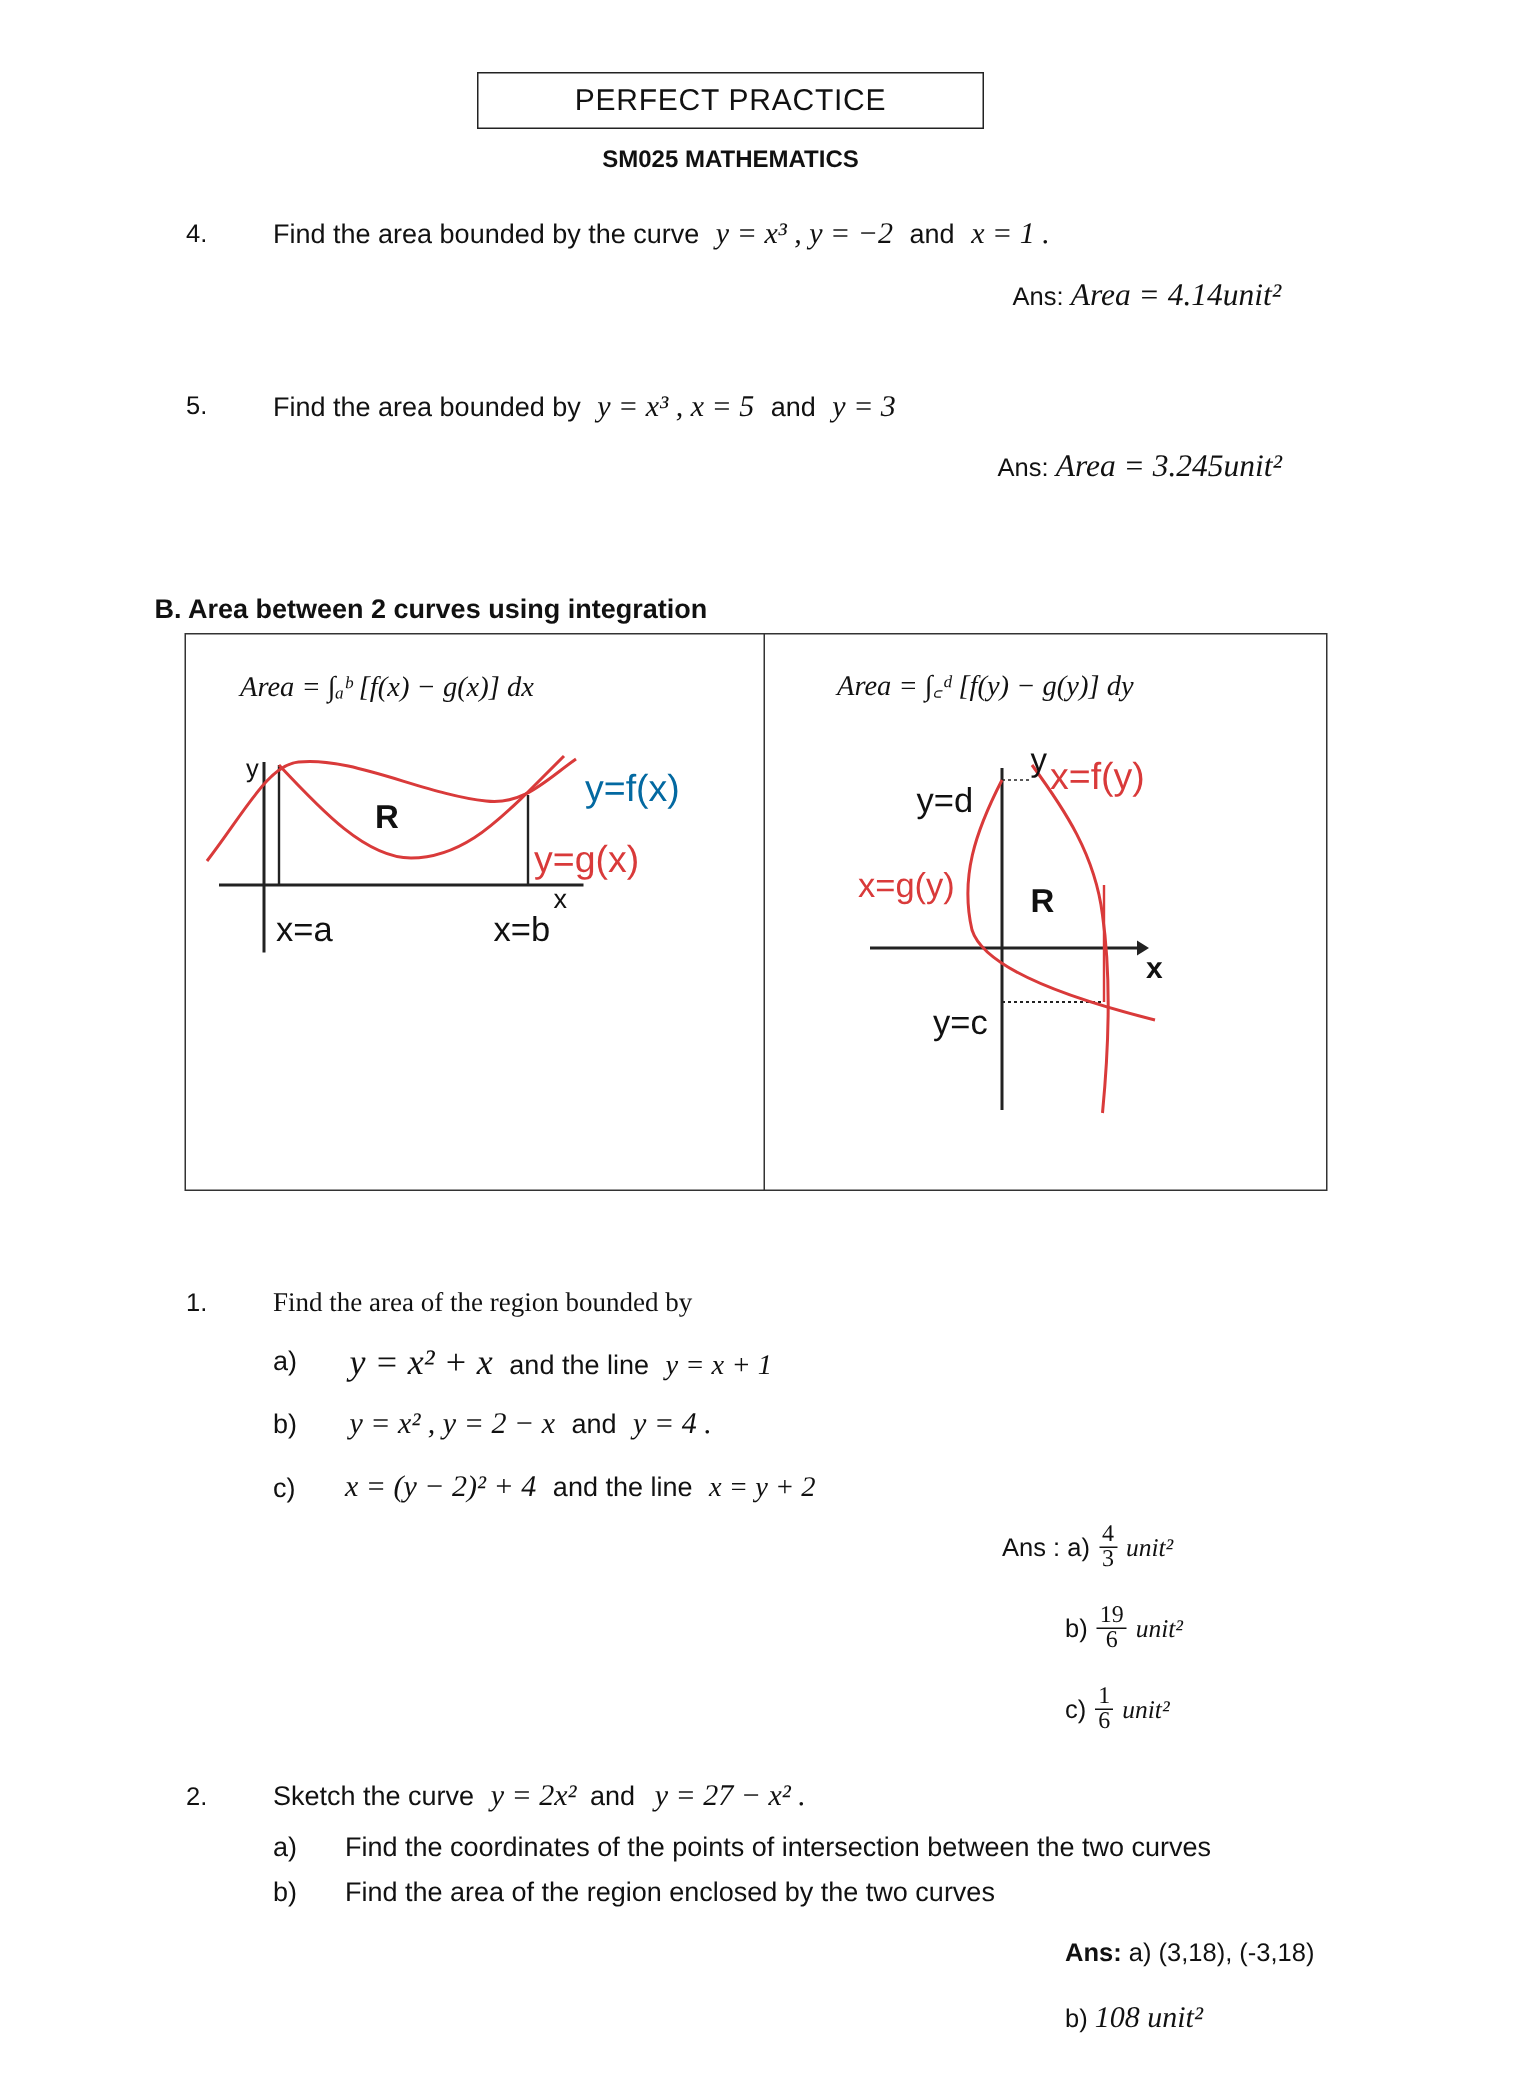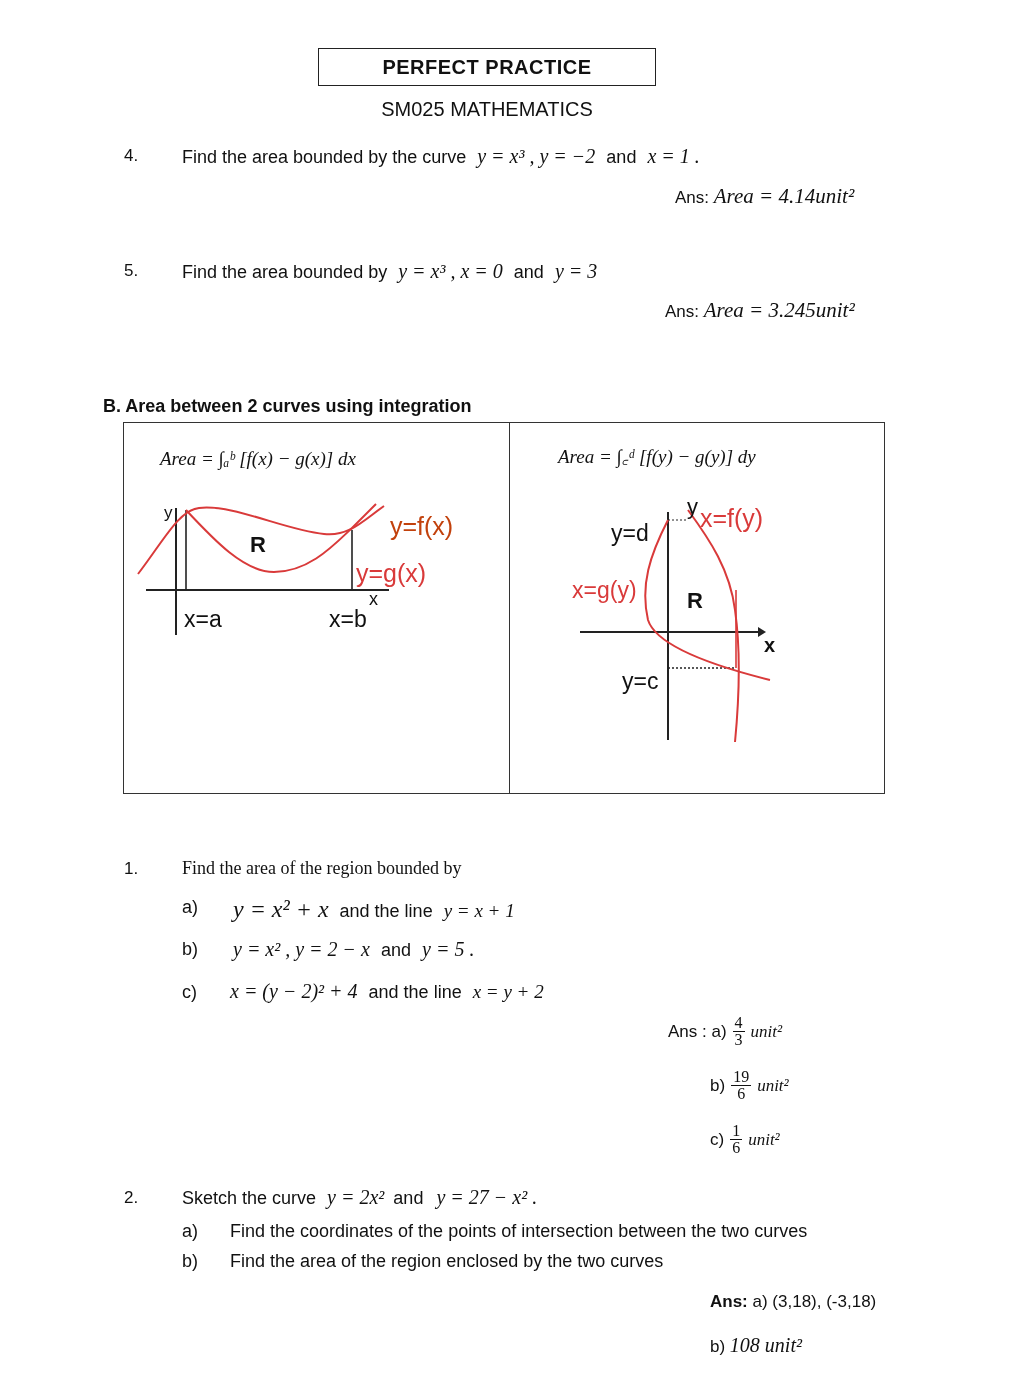--- a/index.html
+++ b/index.html
@@ -2,22 +2,22 @@
 <html><head>
 <meta charset="utf-8">
 <style>
   html, body { margin: 0; padding: 0; background: #ffffff; }
   body { width: 1021px; height: 1396px; position: relative; overflow: hidden;
          font-family: "Liberation Sans", "DejaVu Sans", sans-serif; color: #111; }
   .abs { position: absolute; }
   .math { font-family: "Liberation Serif", "DejaVu Serif", serif; font-style: italic; }
   .title-box { left: 318px; top: 48px; width: 338px; height: 38px; border: 1.5px solid #222;
                display: flex; align-items: center; justify-content: center;
-               font-weight: bold; font-size: 20px; letter-spacing: 0.5px; box-sizing: border-box; }
-  .subtitle { left: 318px; top: 98px; width: 338px; text-align: center; font-weight: normal; font-size: 20px; }
+               font-weight: normal; font-size: 20px; letter-spacing: 0.5px; box-sizing: border-box; }
+  .subtitle { left: 318px; top: 98px; width: 338px; text-align: center; font-weight: bold; font-size: 16px; }
   .qnum { font-size: 17px; }
   .qtext { font-size: 18px; }
   .ans { font-size: 17px; }
   .sec { font-weight: bold; font-size: 18px; }
   .diagram-box { left: 123px; top: 422px; width: 762px; height: 372px; border: 1.2px solid #333; box-sizing: border-box; }
   .divider { left: 509px; top: 422px; width: 1.2px; height: 372px; background: #333; }
   .frac { display: inline-flex; flex-direction: column; align-items: center; vertical-align: middle; font-family: "Liberation Serif", serif; font-size: 16px; line-height: 16px; }
   .frac .num { border-bottom: 1px solid #111; padding: 0 2px; }
 </style>
 </head>
@@ -34,21 +34,21 @@
   <span class="math" style="font-size:20px;margin-left:6px;">x = 1 .</span>
 </div>
 <div class="abs ans" style="left:675px;top:184px;">
   <span>Ans:</span>
   <span class="math" style="font-size:21px;">Area = 4.14unit²</span>
 </div>
 
 <div class="abs qnum" style="left:124px;top:261px;">5.</div>
 <div class="abs qtext" style="left:182px;top:260px;">
   <span>Find the area bounded by</span>
-  <span class="math" style="font-size:20px;margin-left:6px;">y = x³ ,  x = 0</span>
+  <span class="math" style="font-size:20px;margin-left:6px;">y = x³ ,  x = 5</span>
   <span style="margin-left:6px;">and</span>
   <span class="math" style="font-size:20px;margin-left:6px;">y = 3</span>
 </div>
 <div class="abs ans" style="left:665px;top:298px;">
   <span>Ans:</span>
   <span class="math" style="font-size:21px;">Area = 3.245unit²</span>
 </div>
 
 <div class="abs sec" style="left:103px;top:396px;">B.   Area between 2 curves using integration</div>
 
@@ -64,21 +64,21 @@
   <line x1="62" y1="20" x2="62" y2="100" stroke="#222" stroke-width="1.6"></line>
   <line x1="228" y1="40" x2="228" y2="100" stroke="#222" stroke-width="1.6"></line>
 
   <path d="M14 84 C 40 50, 55 20, 75 18 C 110 14, 160 40, 200 44 C 225 47, 240 30, 260 16" fill="none" stroke="#d93a3a" stroke-width="2"></path>
 
   <path d="M62 20 C 90 50, 120 82, 150 82 C 185 82, 210 55, 228 38 C 238 28, 246 20, 252 14" fill="none" stroke="#d93a3a" stroke-width="2"></path>
   <text x="40" y="28" font-family="Liberation Sans, sans-serif" font-size="17" fill="#111">y</text>
   <text x="126" y="62" font-family="Liberation Sans, sans-serif" font-weight="bold" font-size="22" fill="#111">R</text>
   <text x="245" y="115" font-family="Liberation Sans, sans-serif" font-size="18" fill="#111">x</text>
 </svg>
-<div class="abs" style="left:390px;top:512px;font-size:25px;color:#c2410c;">y=f(x)</div>
+<div class="abs" style="left:390px;top:512px;font-size:25px;color:#0369a1;">y=f(x)</div>
 <div class="abs" style="left:356px;top:559px;font-size:25px;color:#d93a3a;">y=g(x)</div>
 <div class="abs" style="left:184px;top:606px;font-size:23px;">x=a</div>
 <div class="abs" style="left:329px;top:606px;font-size:23px;">x=b</div>
 
 <div class="abs math" style="left:558px;top:443px;font-size:19px;">Area = ∫꜀ᵈ [f(y) − g(y)] dy</div>
 
 <svg class="abs" style="left:560px;top:480px;" width="250" height="270">
   <line x1="108" y1="32" x2="108" y2="260" stroke="#222" stroke-width="2"></line>
   <line x1="20" y1="152" x2="198" y2="152" stroke="#222" stroke-width="2"></line>
   <polygon points="198,147 206,152 198,157" fill="#222"></polygon>
@@ -108,21 +108,21 @@
 <div class="abs qtext" style="left:233px;top:896px;">
   <span class="math" style="font-size:24px;">y = x² + x</span>
   <span style="margin-left:6px;">and the line</span>
   <span class="math" style="font-size:19px;margin-left:6px;">y = x + 1</span>
 </div>
 
 <div class="abs qtext" style="left:182px;top:939px;">b)</div>
 <div class="abs qtext" style="left:233px;top:938px;">
   <span class="math" style="font-size:20px;">y = x² ,  y = 2 − x</span>
   <span style="margin-left:6px;">and</span>
-  <span class="math" style="font-size:20px;margin-left:6px;">y = 5 .</span>
+  <span class="math" style="font-size:20px;margin-left:6px;">y = 4 .</span>
 </div>
 
 <div class="abs qtext" style="left:182px;top:982px;">c)</div>
 <div class="abs qtext" style="left:230px;top:980px;">
   <span class="math" style="font-size:20px;">x = (y − 2)² + 4</span>
   <span style="margin-left:6px;">and the line</span>
   <span class="math" style="font-size:19px;margin-left:6px;">x = y + 2</span>
 </div>
 
 <div class="abs ans" style="left:668px;top:1015px;display:flex;align-items:center;gap:6px;">

